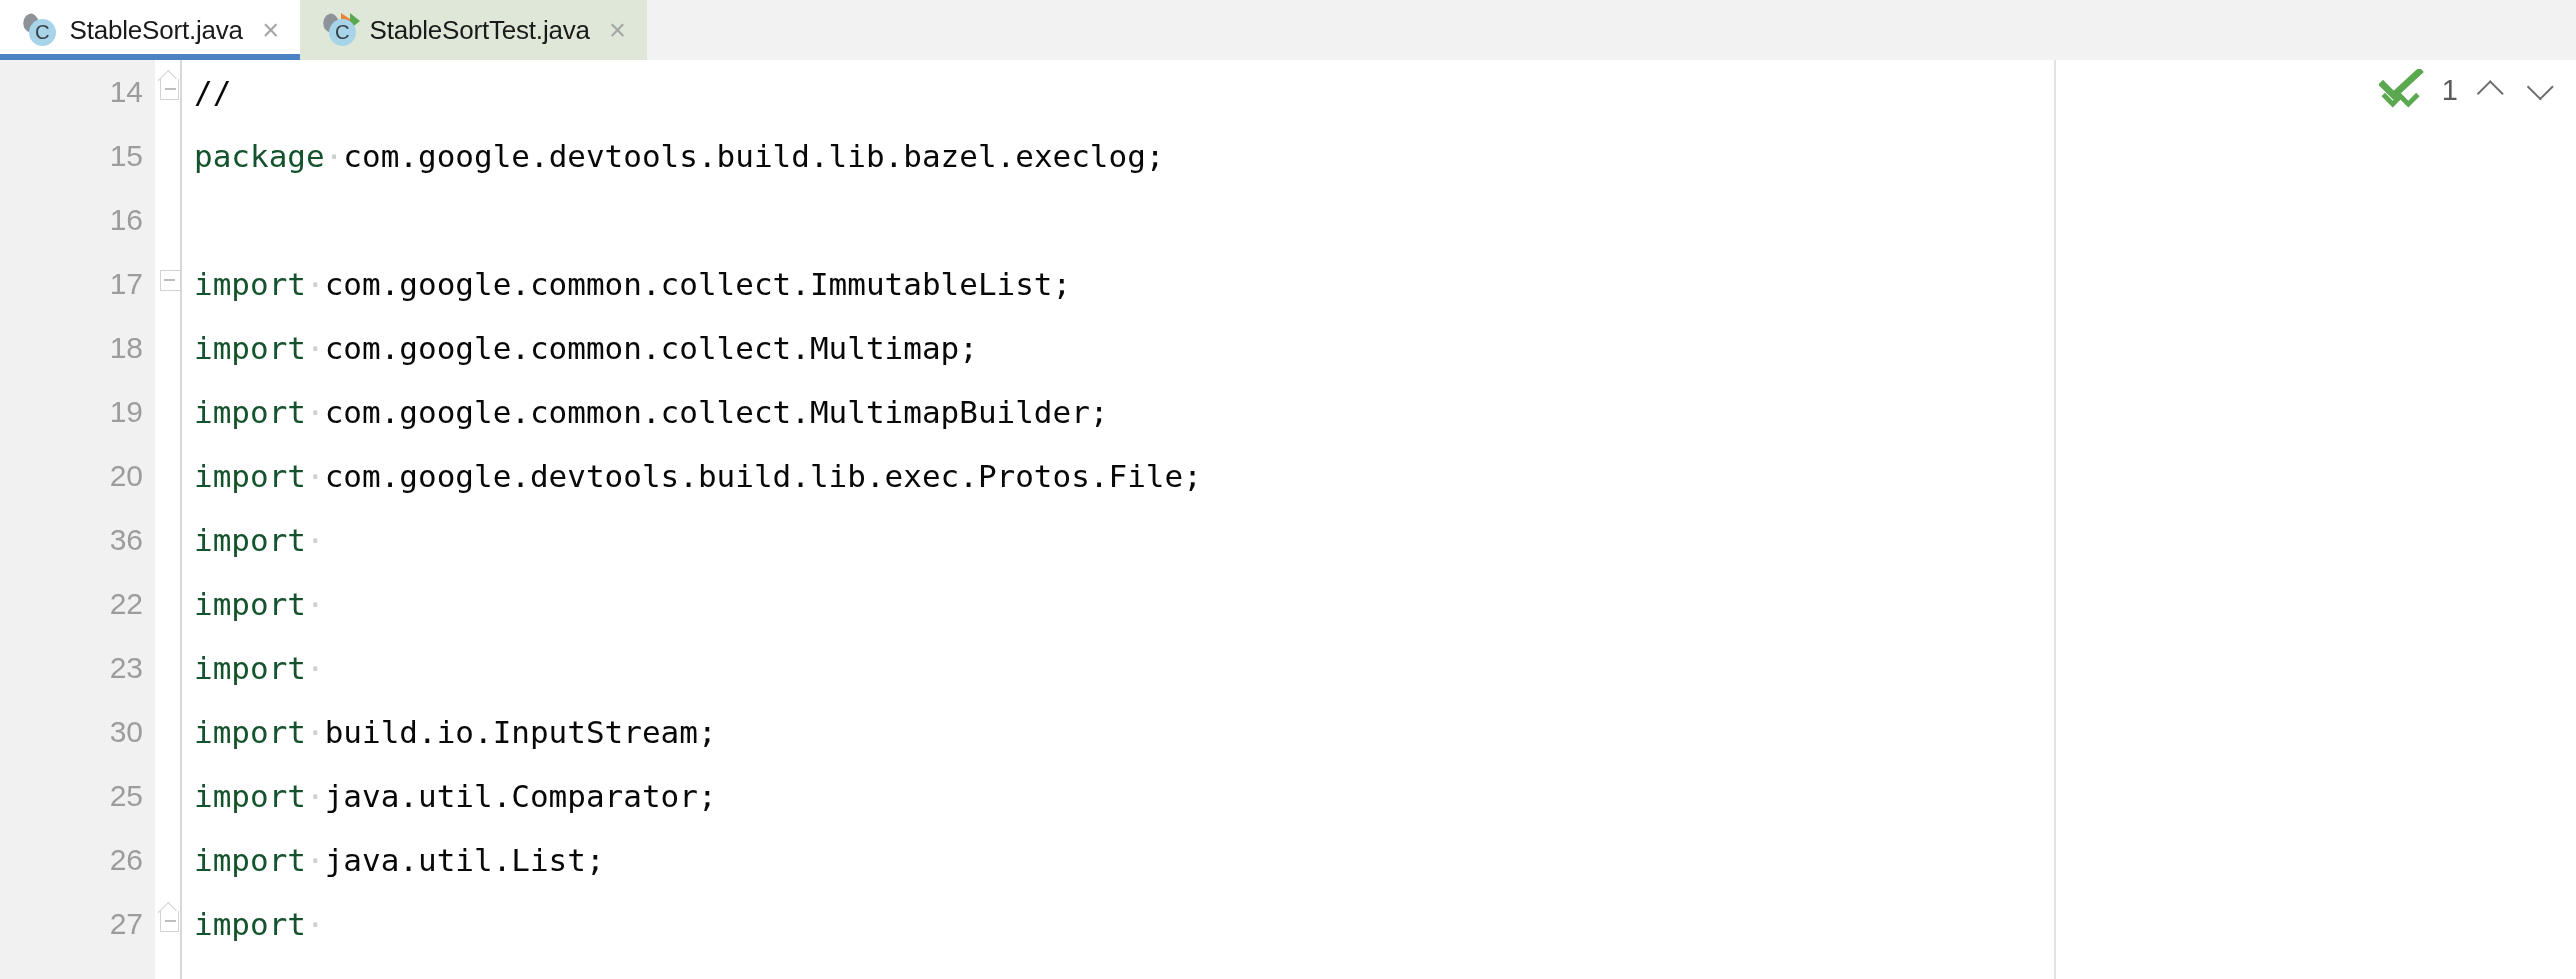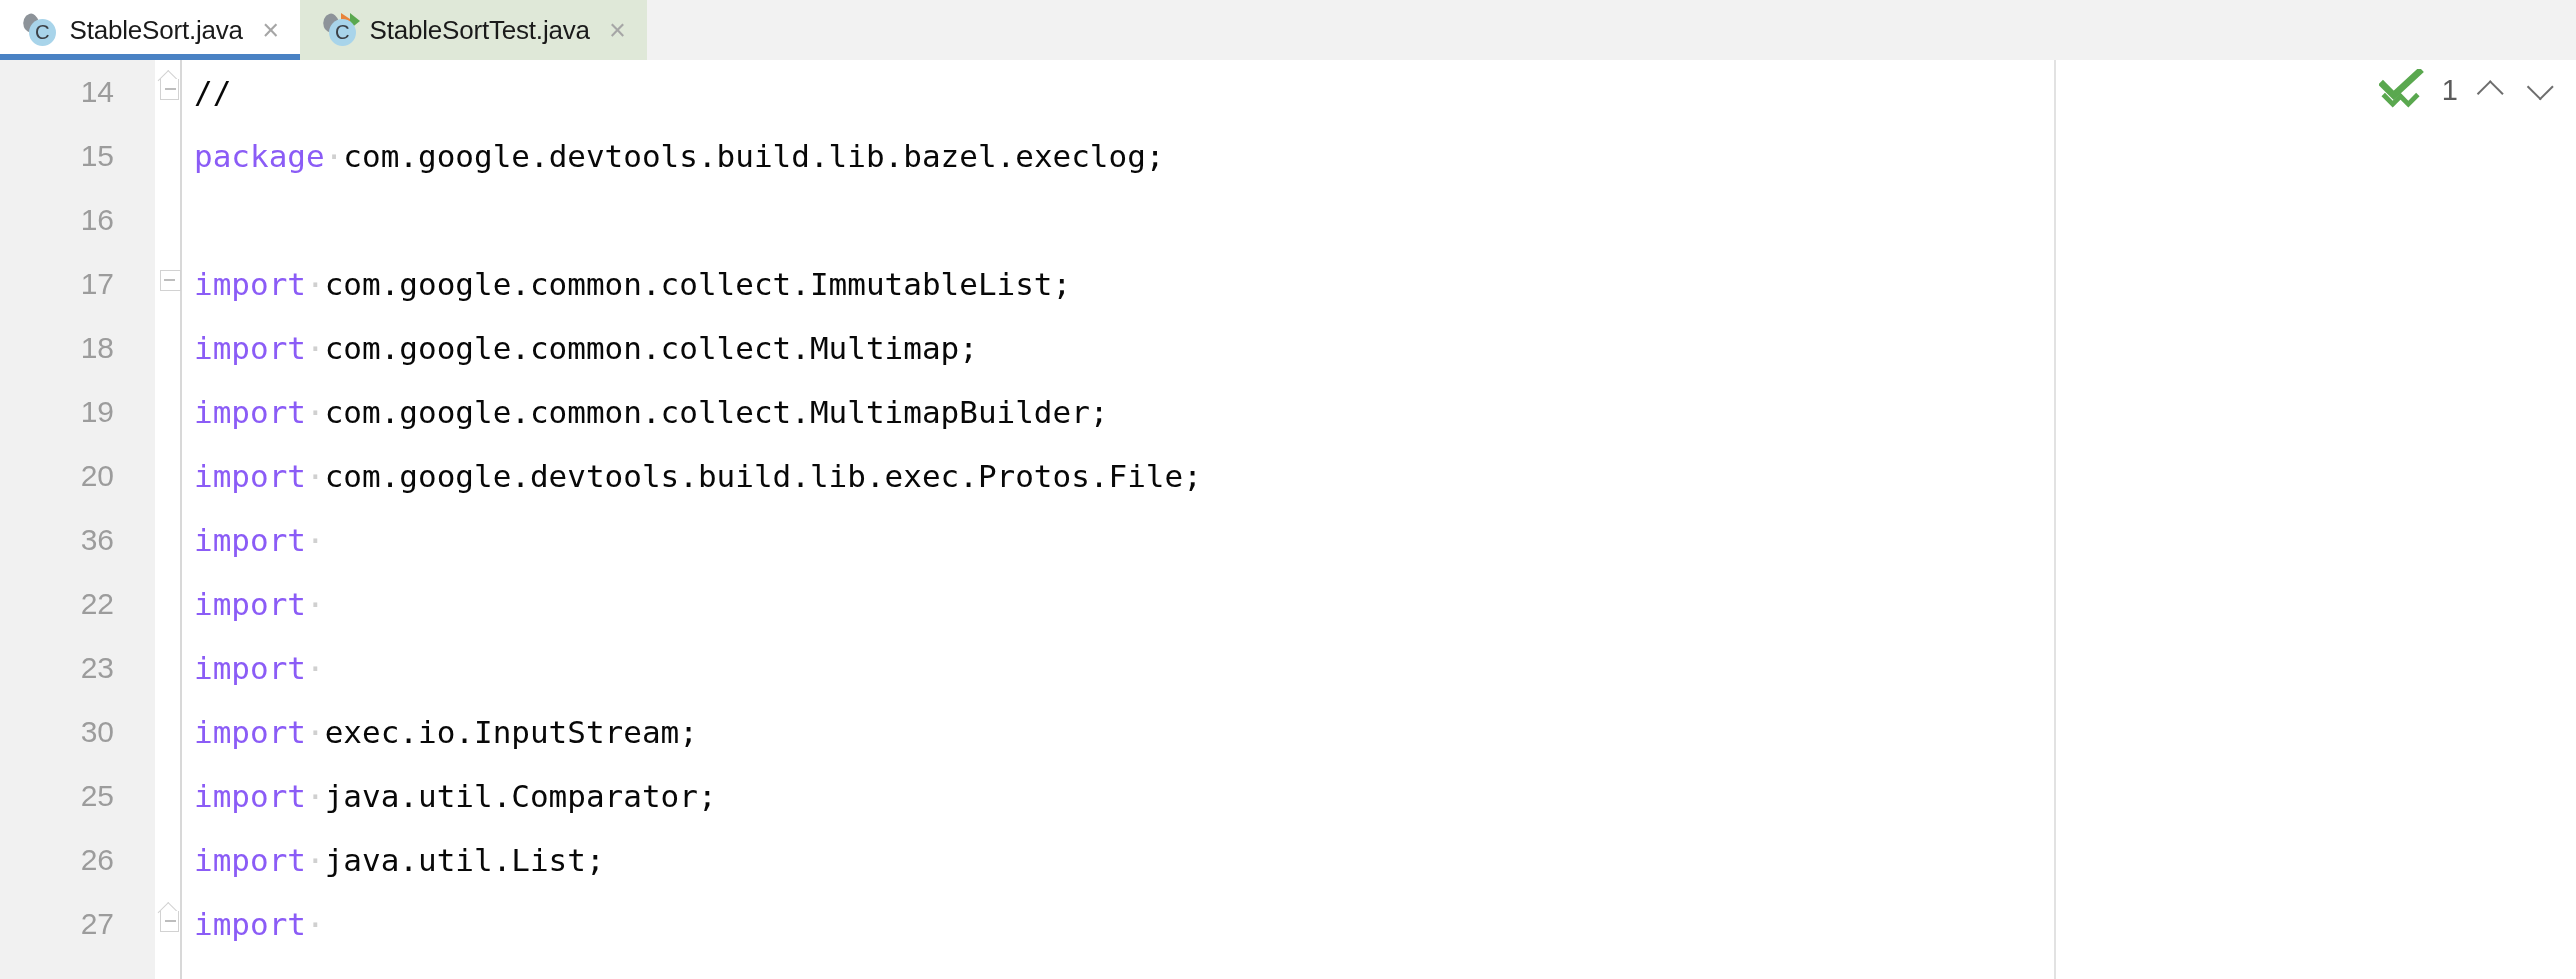--- a/index.html
+++ b/index.html
@@ -119,36 +119,37 @@
     height: 64px;
     display: flex; align-items: center;
   }
   .lnum {
     position: absolute; left: 0; top: 0;
     width: 114px; height: 64px;
     display: flex; align-items: center; justify-content: flex-end;
     font-family: "Liberation Sans", sans-serif;
     font-size: 30px;
     color: #9c9c9c;
+    padding-left: 29px;
   }
   .foldcell {
     position: absolute; left: 158px; top: 0;
     width: 25px; height: 64px;
   }
   .codetext {
     position: absolute; left: 194px; top: 0;
     height: 64px;
     display: flex; align-items: center;
     font-family: "DejaVu Sans Mono", monospace;
     font-size: 31px;
     color: #080808;
     white-space: pre;
     letter-spacing: 0px;
   }
-  .kw  { color: #8b5cf6; }
+  .kw  { color: #14532d; }
   .ws  { color: #d0d0d0; }
 
   
   .fold-end {
     position: absolute; left: 1.9px; top: 13.5px;
     width: 21px; height: 29px;
   }
   .fold-end .house {
     position: absolute; left: 0; top: 5.8px;
     width: 19.4px; height: 21px;
@@ -315,21 +316,21 @@
           <div class="codetext"><span class="kw">import</span><span class="ws">·</span></div>
         </div>
         <div class="line">
           <div class="lnum">23</div>
           <div class="foldcell"></div>
           <div class="codetext"><span class="kw">import</span><span class="ws">·</span></div>
         </div>
         <div class="line">
           <div class="lnum">30</div>
           <div class="foldcell"></div>
-          <div class="codetext"><span class="kw">import</span><span class="ws">·</span><span>exec.io.InputStream;</span></div>
+          <div class="codetext"><span class="kw">import</span><span class="ws">·</span><span>build.io.InputStream;</span></div>
         </div>
         <div class="line">
           <div class="lnum">25</div>
           <div class="foldcell"></div>
           <div class="codetext"><span class="kw">import</span><span class="ws">·</span><span>java.util.Comparator;</span></div>
         </div>
         <div class="line">
           <div class="lnum">26</div>
           <div class="foldcell"></div>
           <div class="codetext"><span class="kw">import</span><span class="ws">·</span><span>java.util.List;</span></div>

